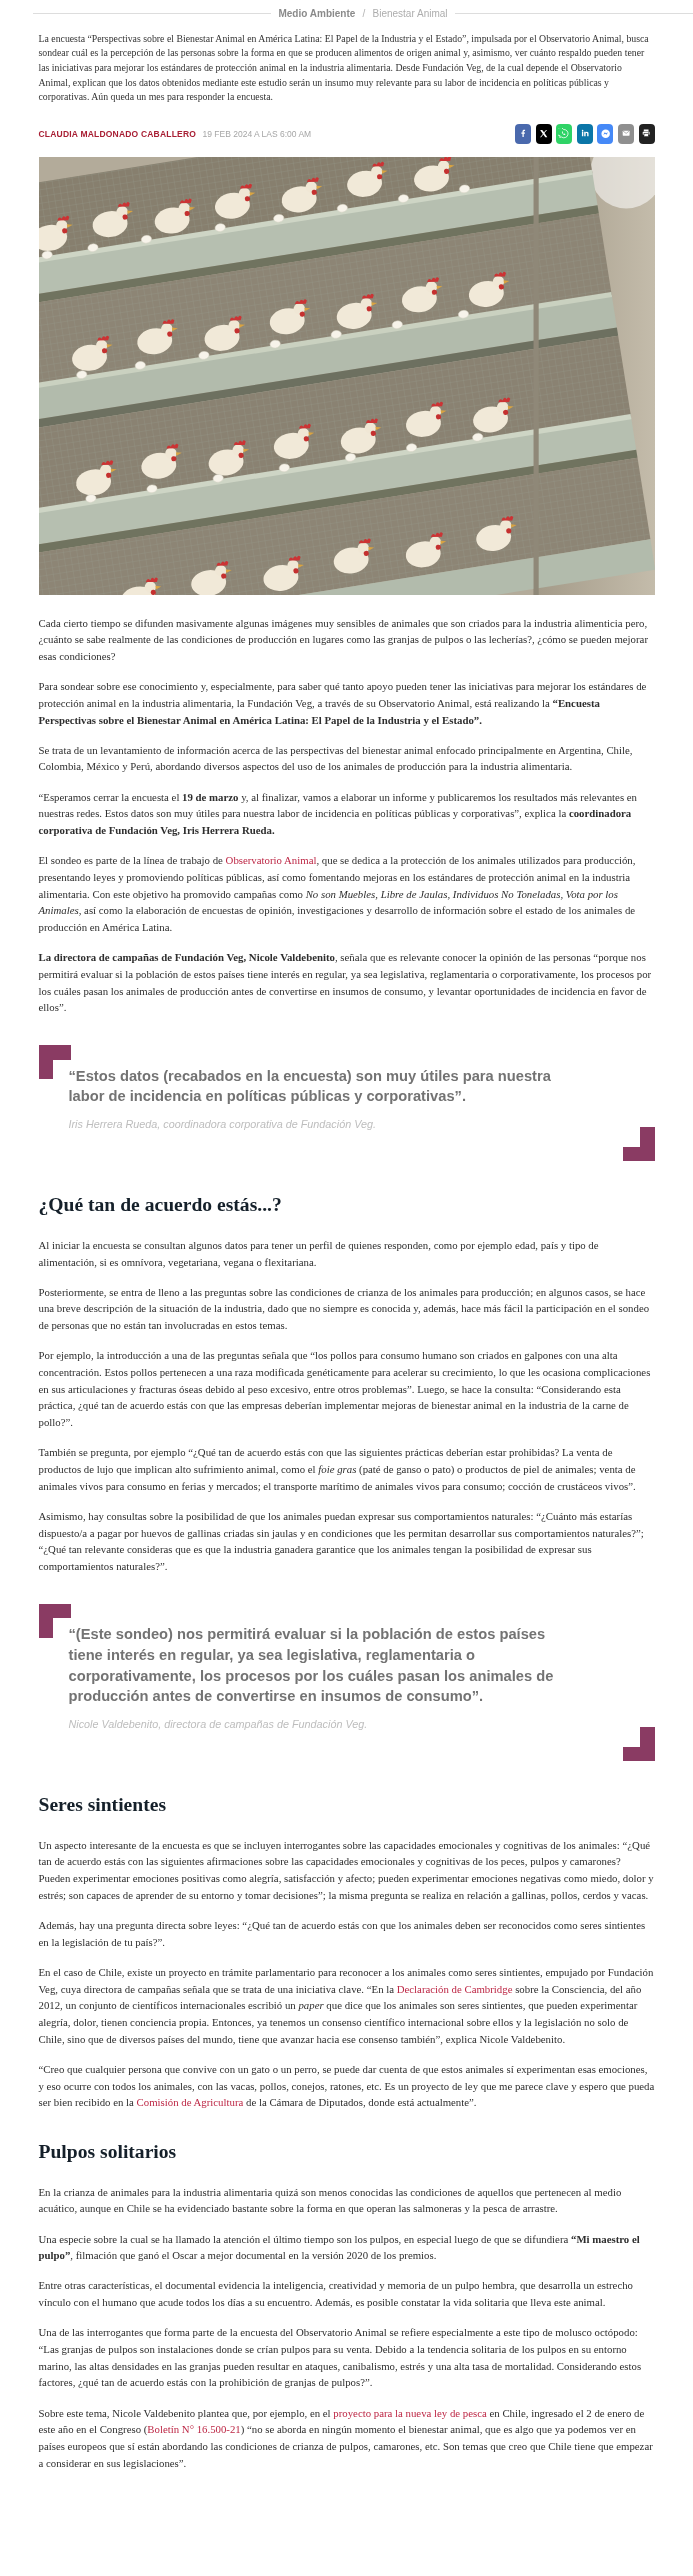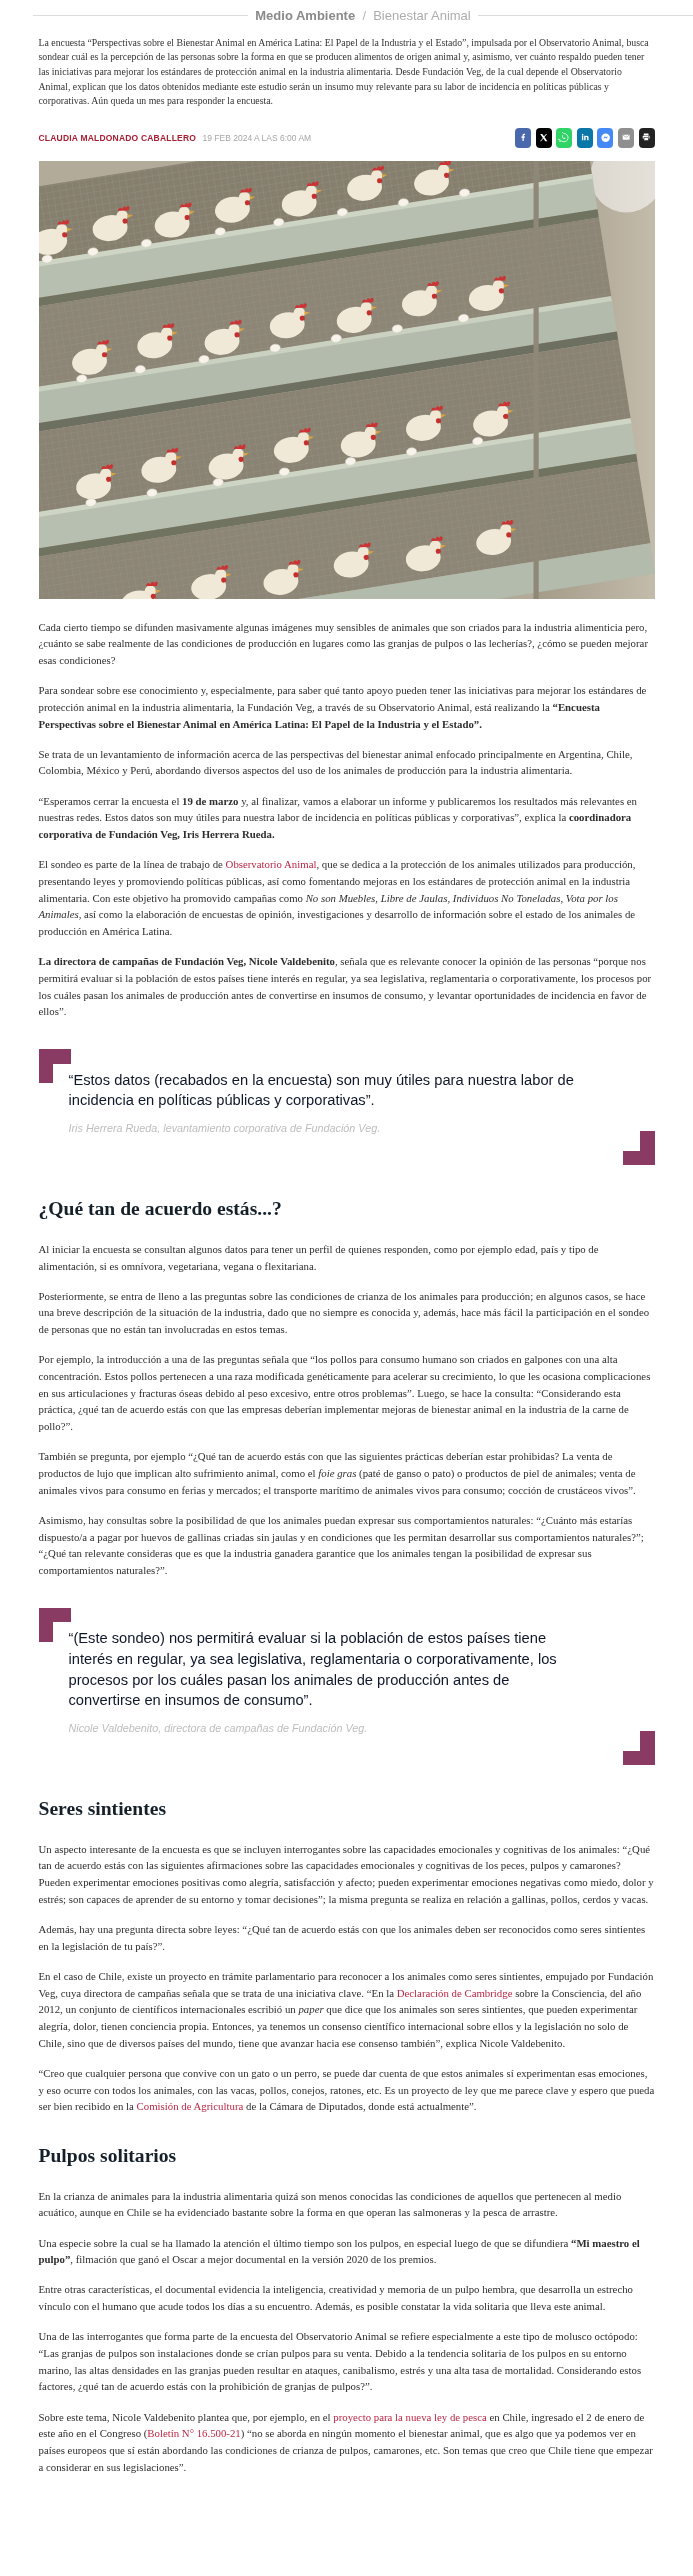--- a/index.html
+++ b/index.html
@@ -1,18 +1,18 @@
 <!DOCTYPE html>
 <html lang="es" style="--link: #bd2745; --quote: #8a3b63;font-size:8.2px"><head>
 <meta charset="utf-8">
 <style>
   :root{ --link:#bd2745; --quote:#8a3b63; }
   html,body{margin:0;padding:0;background:#fff;}
   body{width:693px;font-family:"Liberation Serif",serif;color:#2f2f2f;}
-  .bc-row{display:flex;align-items:center;gap:7.2px;padding-top:8.2px;font-family:"Liberation Sans",sans-serif;font-size:13px;padding-left:33px;}
+  .bc-row{display:flex;align-items:center;gap:7.2px;padding-top:8.2px;font-family:"Liberation Sans",sans-serif;font-size:10px;padding-left:33px;}
   .bc-line{flex:1;height:0.5px;background:#ddd;}
   .bc-strong{color:#8a8a8a;font-weight:bold;white-space:nowrap;}
   .bc-sep{color:#b5b5b5;}
   .bc-light{color:#adadad;white-space:nowrap;text-align:right;}
   .container{width:616px;margin:0 auto;}
   h1{font-family:"Liberation Serif",serif;font-size:27px;line-height:1.13;font-weight:bold;color:#1c2630;margin:21.6px 0 0;}
   .lede{font-size:9.8px;line-height:1.5;color:#333;margin:12.4px 0 0;}
   .byline-row{display:flex;justify-content:space-between;align-items:center;margin-top:18.5px;font-family:"Liberation Sans",sans-serif;gap:36px;}
   .author{color:#a81e33;font-weight:bold;font-size:8.5px;letter-spacing:0.2px;cursor:pointer;}
   .date{color:#a5a5a5;font-size:8.5px;margin-left:4.1px;}
@@ -20,21 +20,21 @@
   .share-btn{width:16px;height:20px;border-radius:4.1px;border:none;display:flex;align-items:center;justify-content:center;padding:0;cursor:pointer;}
   .share-btn svg{display:block;}
   .hero{margin:13.4px 0 0;height:438px;overflow:hidden;position:relative;background:#c9c4b6;}
   article{margin-top:19.6px;padding-bottom:25px;}
   article p{font-size:10.8px;line-height:1.55;margin:0 0 13.4px;color:#2e2e2e;}
   article h2{font-family:"Liberation Serif",serif;font-size:19.6px;font-weight:bold;color:#15202a;margin:30px 0 20.6px;}
   .b{font-weight:bold;}
   .i{font-style:italic;}
   a.lnk{color:var(--link);text-decoration:none;cursor:pointer;}
   blockquote.pq{position:relative;margin:29px 0 33px;padding:20.6px 77px 31px 30px;}
-  .pq-text{font-family:"Liberation Sans",sans-serif;font-weight:normal;font-size:14.7px;line-height:1.4;color:#0f172a;margin:0;max-width:536px;}
+  .pq-text{font-family:"Liberation Sans",sans-serif;font-weight:bold;font-size:14.7px;line-height:1.4;color:#737373;margin:0;max-width:536px;}
   .pq-attrib{font-family:"Liberation Sans",sans-serif;font-style:italic;font-size:10.8px;color:#bdbdbd;margin-top:11.3px;}
   .pqc{position:absolute;width:32px;height:34px;}
   .pqc .h,.pqc .v{position:absolute;background:var(--quote);}
   .pqc.open{top:0;left:0;}
   .pqc.open .h{top:0;left:0;width:32px;height:14.4px;}
   .pqc.open .v{top:14.4px;left:0;width:14.4px;height:19.6px;}
   .pqc.close{bottom:0;right:0;}
   .pqc.close .h{bottom:0;right:0;width:32px;height:14.4px;}
   .pqc.close .v{bottom:14.4px;right:0;width:14.4px;height:19.6px;}
 </style>
@@ -211,21 +211,21 @@
       <p><span>Se trata de un levantamiento de información acerca de las perspectivas del bienestar animal enfocado principalmente en Argentina, Chile, Colombia, México y Perú, abordando diversos aspectos del uso de los animales de producción para la industria alimentaria.</span></p>
       <p><span>“Esperamos cerrar la encuesta el </span><span class="b">19 de marzo</span><span> y, al finalizar, vamos a elaborar un informe y publicaremos los resultados más relevantes en nuestras redes. Estos datos son muy útiles para nuestra labor de incidencia en políticas públicas y corporativas”, explica la </span><span class="b">coordinadora corporativa de Fundación Veg, Iris Herrera Rueda.</span></p>
       <p><span>El sondeo es parte de la línea de trabajo de </span><a href="#" class="lnk">Observatorio Animal</a><span>, que se dedica a la protección de los animales utilizados para producción, presentando leyes y promoviendo políticas públicas, así como fomentando mejoras en los estándares de protección animal en la industria alimentaria. Con este objetivo ha promovido campañas como </span><span class="i">No son Muebles, Libre de Jaulas, Individuos No Toneladas, Vota por los Animales</span><span>, así como la elaboración de encuestas de opinión, investigaciones y desarrollo de información sobre el estado de los animales de producción en América Latina.</span></p>
       <p><span class="b">La directora de campañas de Fundación Veg, Nicole Valdebenito</span><span>, señala que es relevante conocer la opinión de las personas “porque nos permitirá evaluar si la población de estos países tiene interés en regular, ya sea legislativa, reglamentaria o corporativamente, los procesos por los cuáles pasan los animales de producción antes de convertirse en insumos de consumo, y levantar oportunidades de incidencia en favor de ellos”.</span></p>
       <blockquote class="pq">
         <div class="pqc open">
           <div class="h"></div>
           <div class="v"></div>
         </div>
         <p class="pq-text">“Estos datos (recabados en la encuesta) son muy útiles para nuestra labor de incidencia en políticas públicas y corporativas”.</p>
-        <div class="pq-attrib">Iris Herrera Rueda, levantamiento corporativa de Fundación Veg.</div>
+        <div class="pq-attrib">Iris Herrera Rueda, coordinadora corporativa de Fundación Veg.</div>
         <div class="pqc close">
           <div class="h"></div>
           <div class="v"></div>
         </div>
       </blockquote>
       <h2>¿Qué tan de acuerdo estás...?</h2>
       <p><span>Al iniciar la encuesta se consultan algunos datos para tener un perfil de quienes responden, como por ejemplo edad, país y tipo de alimentación, si es omnívora, vegetariana, vegana o flexitariana.</span></p>
       <p><span>Posteriormente, se entra de lleno a las preguntas sobre las condiciones de crianza de los animales para producción; en algunos casos, se hace una breve descripción de la situación de la industria, dado que no siempre es conocida y, además, hace más fácil la participación en el sondeo de personas que no están tan involucradas en estos temas.</span></p>
       <p><span>Por ejemplo, la introducción a una de las preguntas señala que “los pollos para consumo humano son criados en galpones con una alta concentración. Estos pollos pertenecen a una raza modificada genéticamente para acelerar su crecimiento, lo que les ocasiona complicaciones en sus articulaciones y fracturas óseas debido al peso excesivo, entre otros problemas”. Luego, se hace la consulta: “Considerando esta práctica, ¿qué tan de acuerdo estás con que las empresas deberían implementar mejoras de bienestar animal en la industria de la carne de pollo?”.</span></p>
       <p><span>También se pregunta, por ejemplo “¿Qué tan de acuerdo estás con que las siguientes prácticas deberían estar prohibidas? La venta de productos de lujo que implican alto sufrimiento animal, como el </span><span class="i">foie gras</span><span> (paté de ganso o pato) o productos de piel de animales; venta de animales vivos para consumo en ferias y mercados; el transporte marítimo de animales vivos para consumo; cocción de crustáceos vivos”.</span></p>

